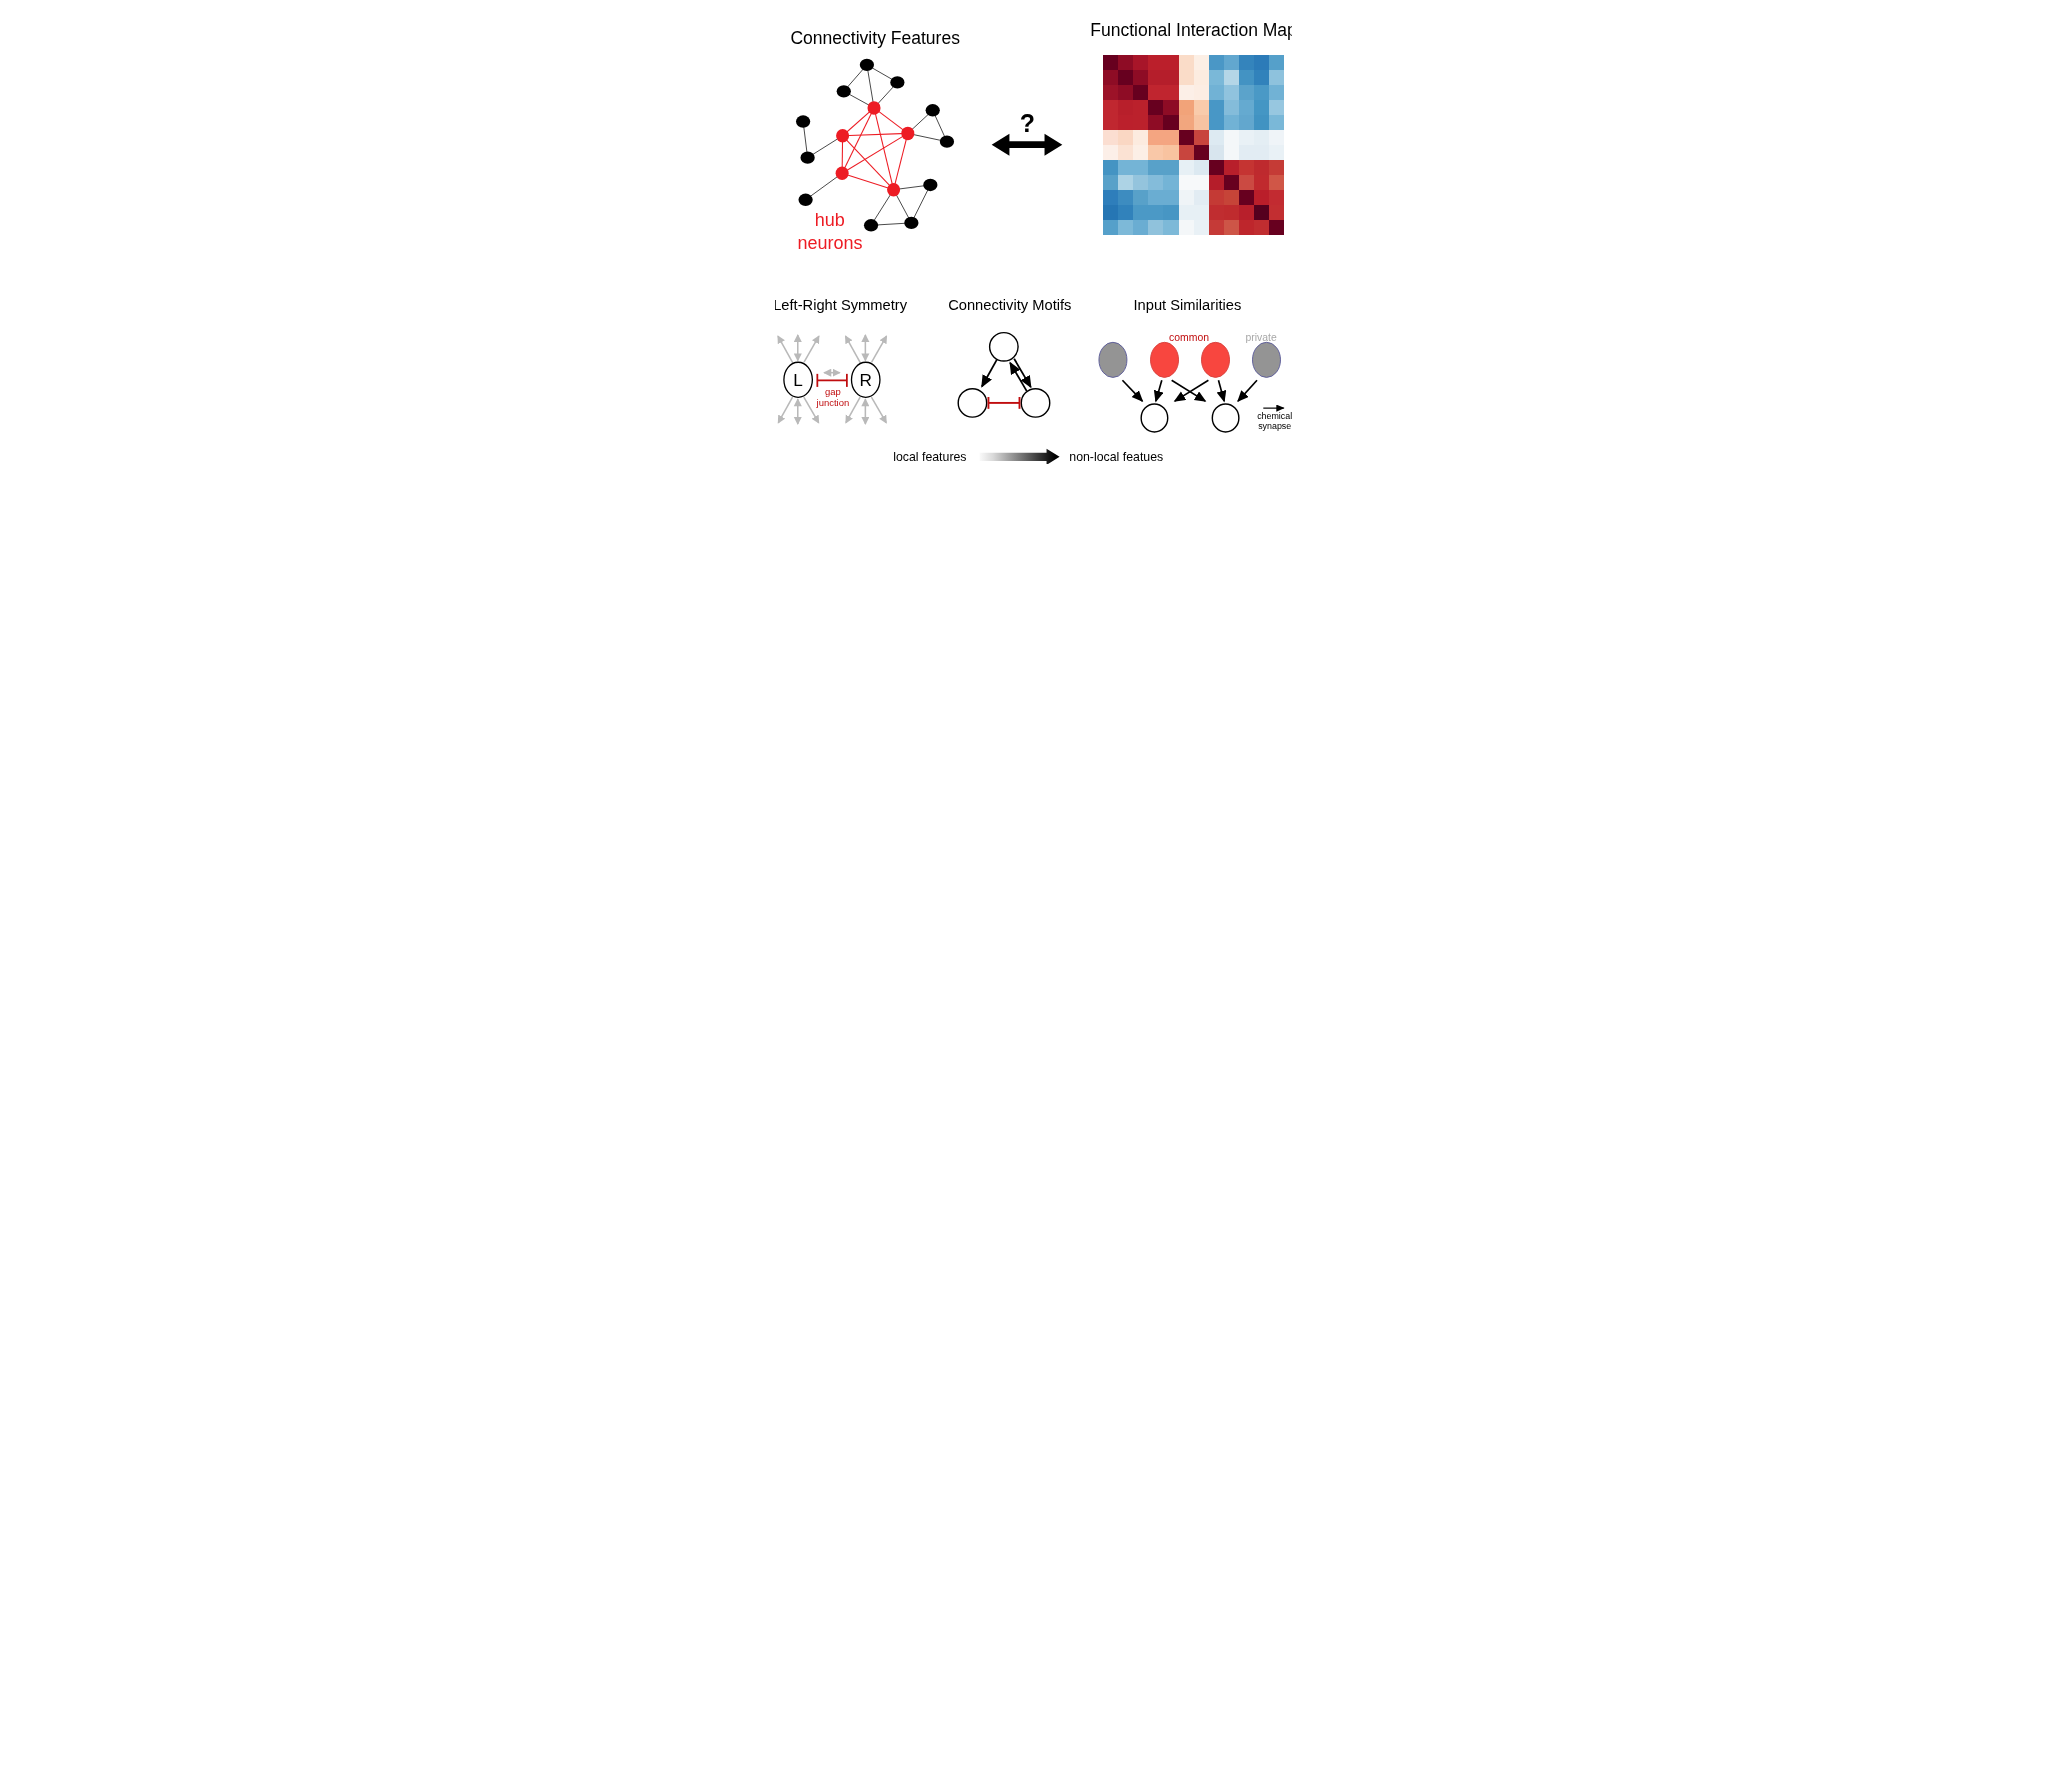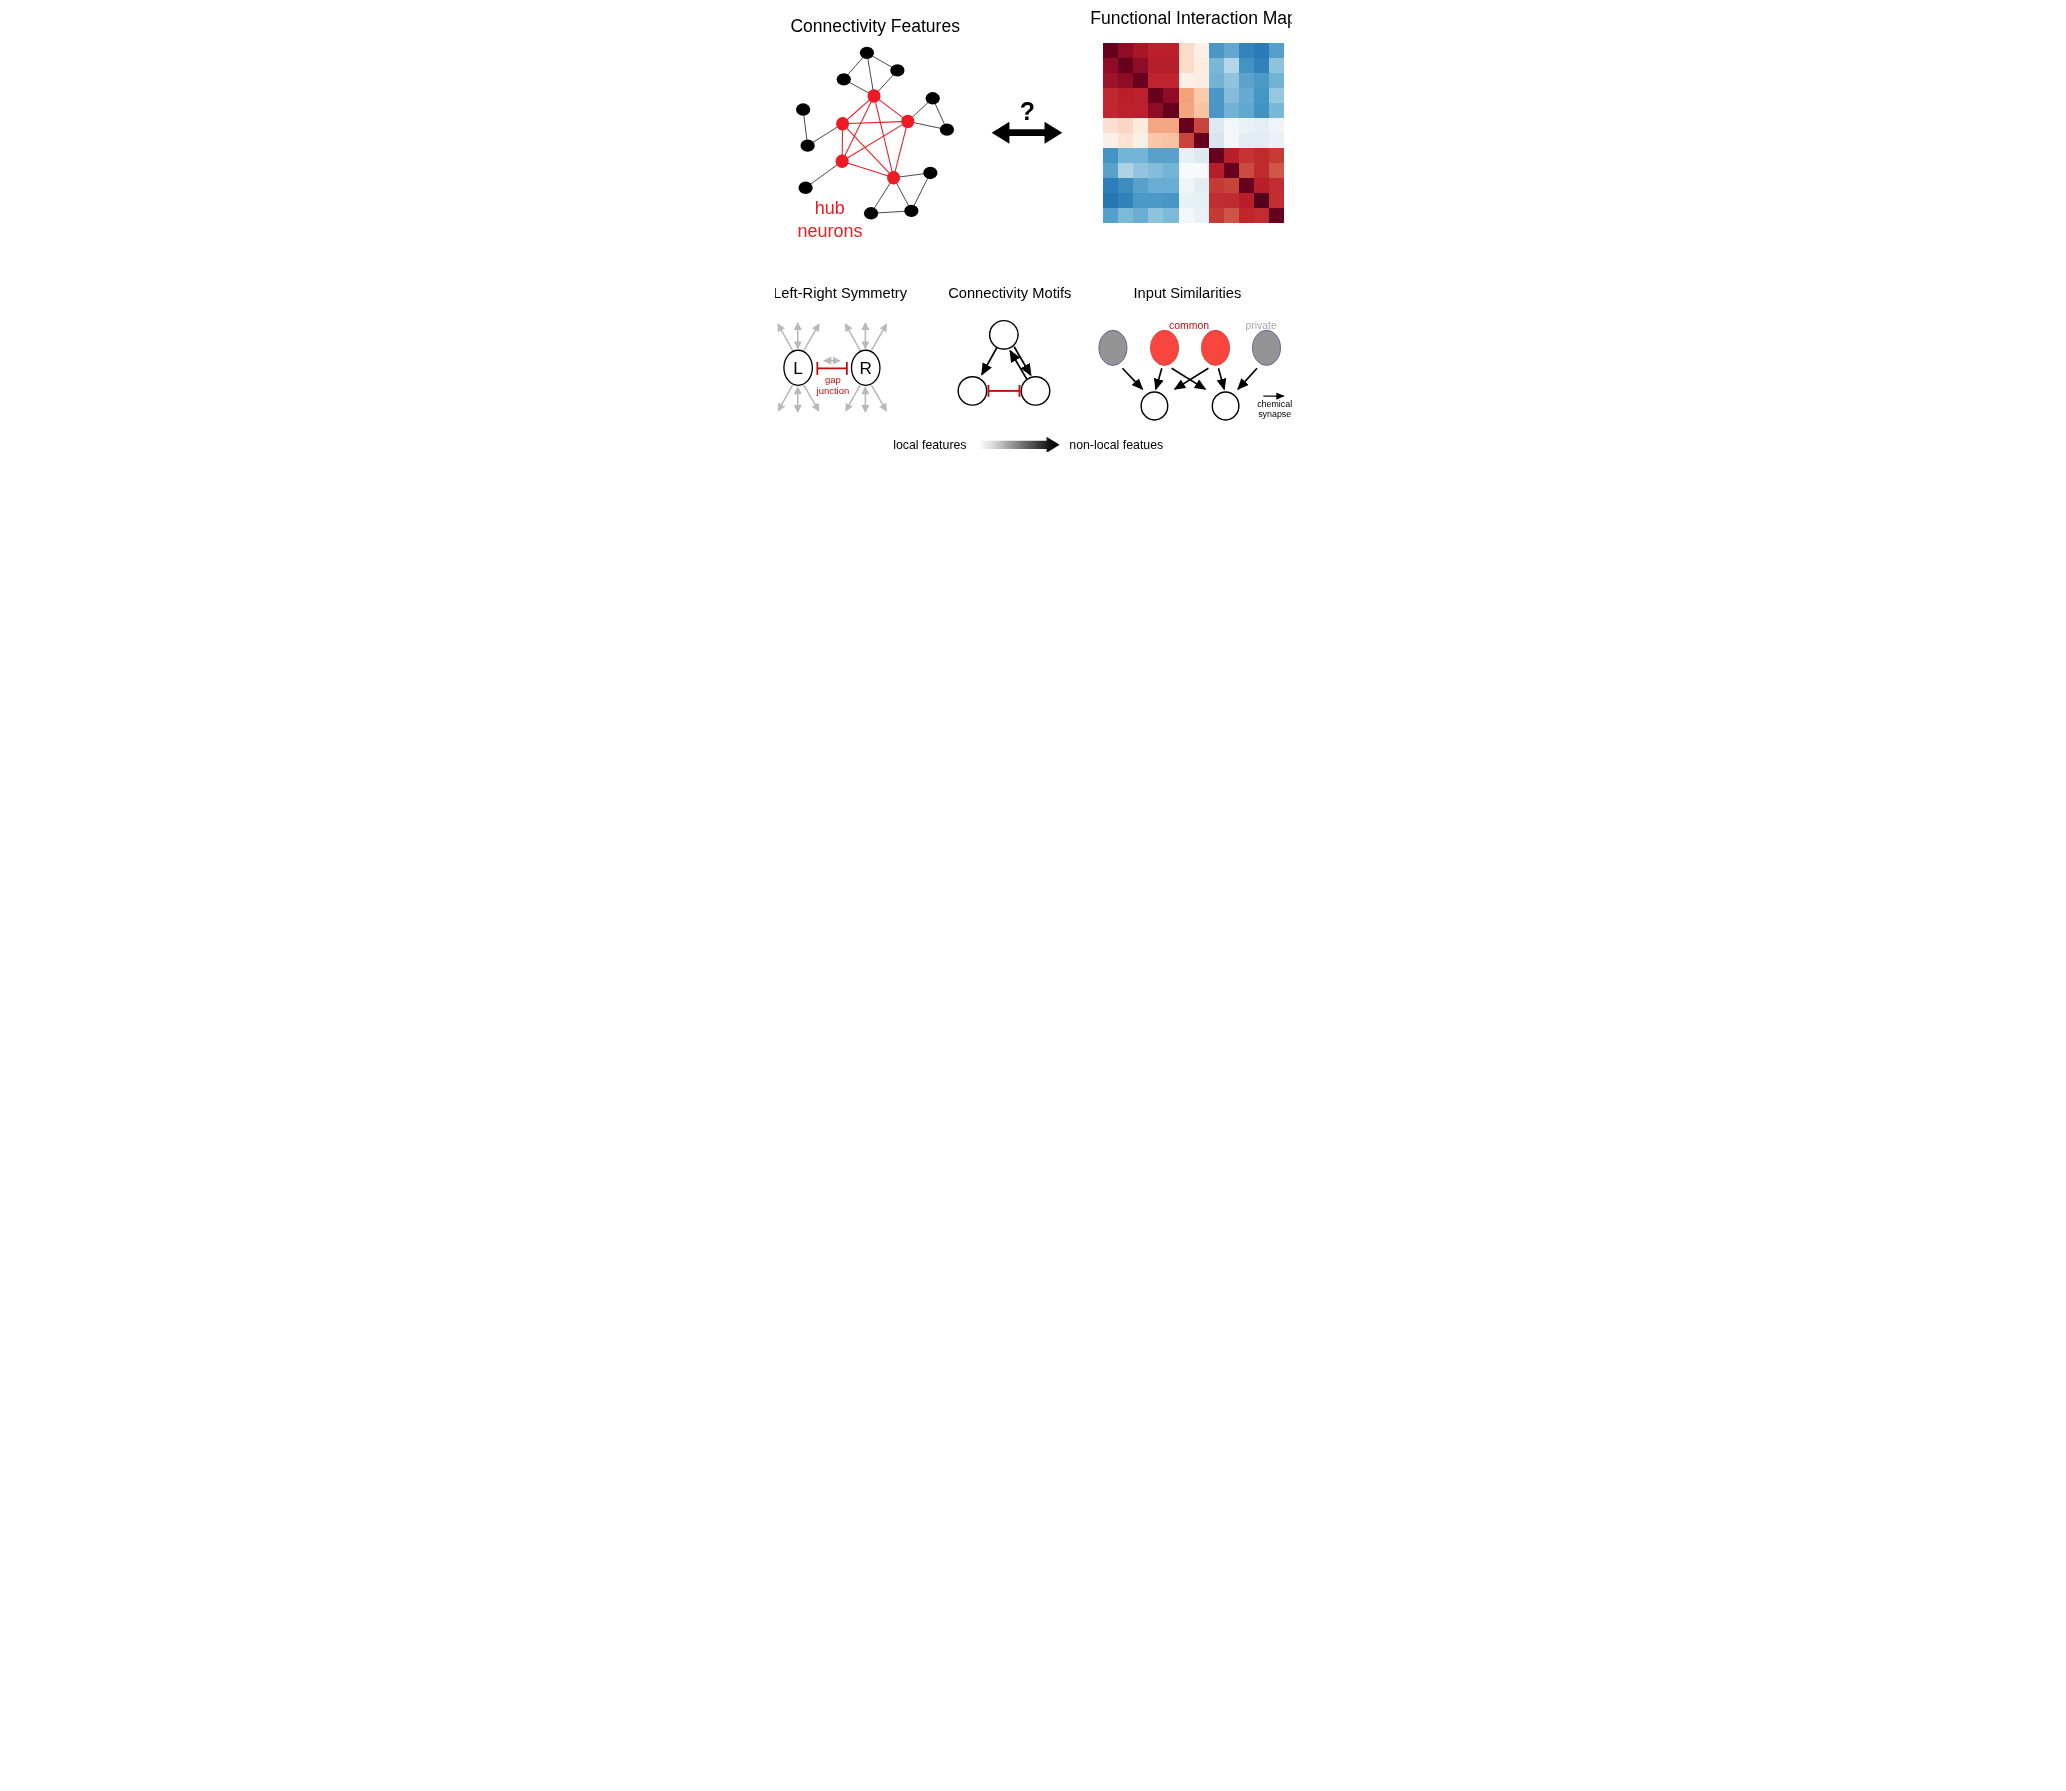--- a/index.html
+++ b/index.html
@@ -1,17 +1,17 @@
 <!DOCTYPE html>
 <html style="font-size:7.6px"><head>
 <meta charset="utf-8">
 <style>
   html,body{margin:0;padding:0;background:#ffffff;}
   body{font-family:"Liberation Sans", sans-serif;}
-  .figure-wrap{width:517px;margin:4px auto;}
+  .figure-wrap{width:517px;margin:16px auto;}
   svg{display:block;width:100%;height:auto;}
   text{font-family:"Liberation Sans", sans-serif;}
   .title{font-size:148px;fill:#000;}
   .panel-title{font-size:124px;fill:#000;}
 </style>
 </head>
 <body>
 
 <div class="figure-wrap">
 <svg viewBox="0 0 4360 3781" xmlns="http://www.w3.org/2000/svg">

